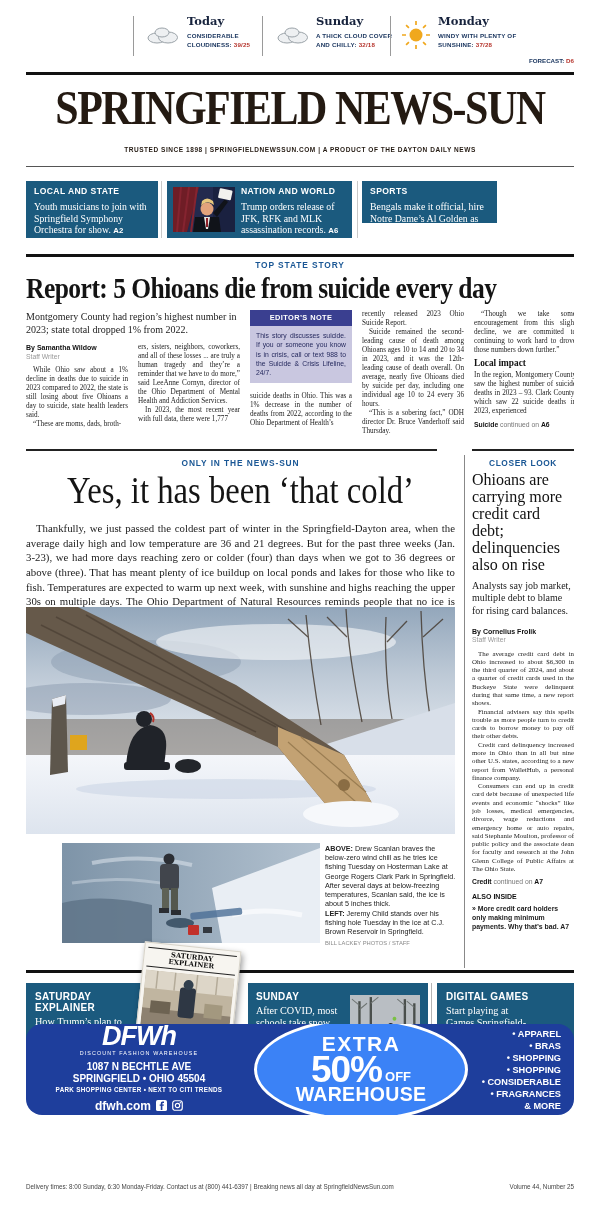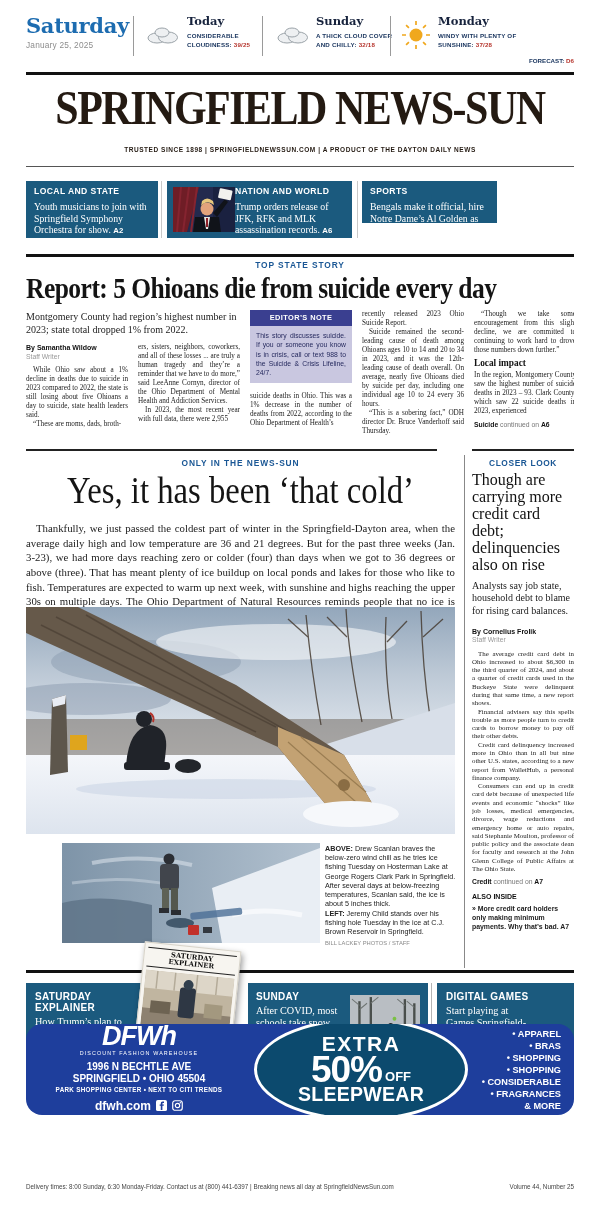--- a/index.html
+++ b/index.html
@@ -81,43 +81,39 @@
         border-radius:16px; overflow:hidden; color:#fff; }
   .ad-left { position:absolute; left:0; top:0; width:226px; height:100%; display:flex; flex-direction:column;
              align-items:center; justify-content:center; gap:1px; }
   .ad-logo { font:italic 700 27px/0.95 "Liberation Sans", sans-serif; letter-spacing:-1px; }
   .ad-logosub { font:400 5.4px/1 "Liberation Sans", sans-serif; letter-spacing:1.1px; margin-top:1px; }
   .ad-a1 { font:700 10px/1.15 "Liberation Sans", sans-serif; margin-top:3px; }
   .ad-a2 { font:700 10px/1.15 "Liberation Sans", sans-serif; }
   .ad-a3 { font:700 6.3px/1.2 "Liberation Sans", sans-serif; letter-spacing:.3px; }
   .ad-web-row { display:flex; align-items:center; gap:5px; margin-top:3px; }
   .ad-web { font:700 12px/1 "Liberation Sans", sans-serif; }
-  .ad-oval { position:absolute; left:228px; top:-6px; width:214px; height:103px; background:#0c4a6e;
+  .ad-oval { position:absolute; left:228px; top:-6px; width:214px; height:103px; background:#3b82f6;
              border:3px solid #fff; border-radius:50%; display:flex; flex-direction:column;
              align-items:center; justify-content:center; }
   .ad-extra { font:700 21px/.95 "Liberation Sans", sans-serif; letter-spacing:1.5px; }
   .ad-50row { display:flex; align-items:flex-end; line-height:.85; }
   .ad-50 { font:700 37px/0.85 "Liberation Sans", sans-serif; letter-spacing:-1px; }
   .ad-off { font:700 13px/1 "Liberation Sans", sans-serif; margin:0 0 2px 3px; }
   .ad-store { font:700 19.5px/1 "Liberation Sans", sans-serif; letter-spacing:.3px; }
   .ad-items { position:absolute; right:13px; top:50%; transform:translateY(-50%); text-align:right;
               font:700 9.2px/1.32 "Liberation Sans", sans-serif; }
 
   .foot { font:400 6.3px/1.2 "Liberation Sans", sans-serif; color:#444; }
 </style>
 </head>
 <body>
 
 <div class="page">
 
   <header class="abs" style="left:0;top:10px;width:600px;height:62px">
-    <div class="abs" style="left:26px;top:5px">
-      <div class="wb-day">Saturday</div>
-      <div class="wb-date">January 25, 2025</div>
-    </div>
     <div class="abs wb-sep" style="left:133px;top:6px"></div>
 
     <span class="abs" style="left:146px;top:15px">
       <svg width="34" height="20" viewBox="0 0 34 20">
           <g fill="#eef0f2" stroke="#9aa2a8" stroke-width="1">
             <ellipse cx="11" cy="13" rx="9" ry="5"></ellipse>
             <ellipse cx="22" cy="12.5" rx="9.5" ry="5.5"></ellipse>
             <ellipse cx="16" cy="7.5" rx="7" ry="4.5"></ellipse>
           </g>
         </svg>
@@ -166,21 +162,21 @@
 
   <div class="abs" style="left:161px;top:181px;width:1px;height:57px;background:#c9c9c9"></div>
   <div class="abs" style="left:357px;top:181px;width:1px;height:57px;background:#c9c9c9"></div>
 
   <section class="abs tease" style="left:26px;top:181px;width:132px;height:57px">
     <div class="tease-kicker">LOCAL AND STATE</div>
     <div class="tease-text"><span>Youth musicians to join with Springfield Symphony Orchestra for show. </span><b class="tease-page">A2</b></div>
   </section>
 
   <section class="abs tease" style="left:167px;top:181px;width:185px;height:57px;padding:6px">
-    <div style="display:flex;">
+    <div style="display:flex;gap:6px">
       <span style="flex:none">
         <svg width="62" height="45" viewBox="0 0 62 45" preserveAspectRatio="none">
             <rect width="62" height="45" fill="#232a4e"></rect>
             <polygon points="0,0 26,0 14,45 0,45" fill="#6f1d26"></polygon>
             <path d="M8,0 L4,45 M16,0 L10,45 M24,0 L18,45" stroke="#852430" stroke-width="2"></path>
             <rect x="40" y="0" width="22" height="45" fill="#1a2140"></rect>
             <polygon points="22,30 46,30 48,45 20,45" fill="#101319"></polygon>
             <polygon points="31,30 37,30 35,42 33,42" fill="#e8e6e2"></polygon>
             <path d="M34,31 L34,40" stroke="#8c1f28" stroke-width="2"></path>
             <circle cx="34" cy="22" r="6.5" fill="#e2a37c"></circle>
@@ -213,21 +209,21 @@
           <div class="bt col">
             <div class="byline">
               <b>By Samantha Wildow</b>
               <span class="byrole">Staff Writer</span>
             </div>
             <p>While Ohio saw about a 1% decline in deaths due to suicide in 2023 compared to 2022, the state is still losing about five Ohioans a day to suicide, state health leaders said.</p>
             <p>“These are moms, dads, broth-</p>
           </div>
           <div class="bt col">
             <p class="noind">ers, sisters, neighbors, coworkers, and all of these losses ... are truly a human tragedy and they’re a reminder that we have to do more,” said LeeAnne Cornyn, director of the Ohio Department of Mental Health and Addiction Services.</p>
-            <p>In 2023, the most recent year with full data, there were 2,955</p>
+            <p>In 2023, the most recent year with full data, there were 1,777</p>
           </div>
         </div>
       </div>
       <div class="bt col">
         <div>
           <div class="ed-head">EDITOR’S NOTE</div>
           <div class="ed-body">This story discusses suicide. If you or someone you know is in crisis, call or text 988 to the Suicide &amp; Crisis Lifeline, 24/7.</div>
         </div>
         <p class="noind" style="margin-top:9px">suicide deaths in Ohio. This was a 1% decrease in the number of deaths from 2022, according to the Ohio Department of Health’s</p>
       </div>
@@ -333,22 +329,22 @@
 
     <div class="abs cap" style="left:299px;top:389px;width:131px">
       <p><b>ABOVE: </b><span>Drew Scanlan braves the below-zero wind chill as he tries ice fishing Tuesday on Hosterman Lake at George Rogers Clark Park in Springfield. After several days at below-freezing temperatures, Scanlan said, the ice is about 5 inches thick.</span></p>
       <p><b>LEFT: </b><span>Jeremy Child stands over his fishing hole Tuesday in the ice at C.J. Brown Reservoir in Springfield.</span></p>
       <div class="cap-credit">BILL LACKEY PHOTOS / STAFF</div>
     </div>
   </section>
 
   <aside class="abs" style="left:472px;top:455px;width:102px;height:513px;overflow:hidden">
     <div class="kicker" style="margin-top:4px;letter-spacing:.6px">CLOSER LOOK</div>
-    <h3 class="hl3">Though are carrying more credit card debt; delinquencies also on rise</h3>
-    <div class="dek3">Analysts say job state, household debt to blame for rising card balances.</div>
+    <h3 class="hl3">Ohioans are carrying more credit card debt; delinquencies also on rise</h3>
+    <div class="dek3">Analysts say job market, multiple debt to blame for rising card balances.</div>
     <div class="byline" style="margin-top:10px">
       <b>By Cornelius Frolik</b>
       <span class="byrole">Staff Writer</span>
     </div>
     <div class="bt-sm">
       <p>The average credit card debt in Ohio increased to about $6,300 in the third quarter of 2024, and about a quarter of credit cards used in the Buckeye State were delinquent during that same time, a new report shows.</p>
       <p>Financial advisers say this spells trouble as more people turn to credit cards to borrow money to pay off their other debts.</p>
       <p>Credit card delinquency increased more in Ohio than in all but nine other U.S. states, according to a new report from WalletHub, a personal finance company.</p>
       <p>Consumers can end up in credit card debt because of unexpected life events and economic “shocks” like job losses, medical emergencies, divorce, wage reductions and emergency home or auto repairs, said Stephanie Moulton, professor of public policy and the associate dean for faculty and research at the John Glenn College of Public Affairs at The Ohio State.</p>
     </div>
@@ -422,21 +418,21 @@
         <rect x="62" y="28" width="18" height="14" fill="#a3987f"></rect>
       </svg>
     </div>
     <div class="clip-cap">How Trump’s plan to label some drug cartels ‘terrorists’ would work</div>
   </div>
 
   <section class="ad">
     <div class="ad-left">
       <div class="ad-logo">DFWh</div>
       <div class="ad-logosub">DISCOUNT FASHION WAREHOUSE</div>
-      <div class="ad-a1">1996 N BECHTLE AVE</div>
+      <div class="ad-a1">1087 N BECHTLE AVE</div>
       <div class="ad-a2">SPRINGFIELD • OHIO 45504</div>
       <div class="ad-a3">PARK SHOPPING CENTER • NEXT TO CITI TRENDS</div>
       <div class="ad-web-row">
         <span class="ad-web">dfwh.com</span>
         <span>
           <svg width="11" height="11" viewBox="0 0 12 12">
               <rect width="12" height="12" rx="2" fill="#fff"></rect>
               <path d="M7.6 3.2h1.1V1.6H7.3C5.9 1.6 5.2 2.5 5.2 3.8v1H4v1.6h1.2V11h1.8V6.4h1.4l.2-1.6H7V3.9c0-.5.2-.7.6-.7z" fill="#1e3e9c"></path>
             </svg>
         </span>
@@ -448,21 +444,21 @@
             </svg>
         </span>
       </div>
     </div>
     <div class="ad-oval">
       <div class="ad-extra">EXTRA</div>
       <div class="ad-50row">
         <span class="ad-50">50%</span>
         <span class="ad-off">OFF</span>
       </div>
-      <div class="ad-store">SLEEPWEAR</div>
+      <div class="ad-store">WAREHOUSE</div>
     </div>
     <div class="ad-items">
       <div>• APPAREL</div>
       <div>• BRAS</div>
       <div>• SHOPPING</div>
       <div>• SHOPPING</div>
       <div>• CONSIDERABLE</div>
       <div>• FRAGRANCES</div>
       <div>&amp; MORE</div>
     </div>

